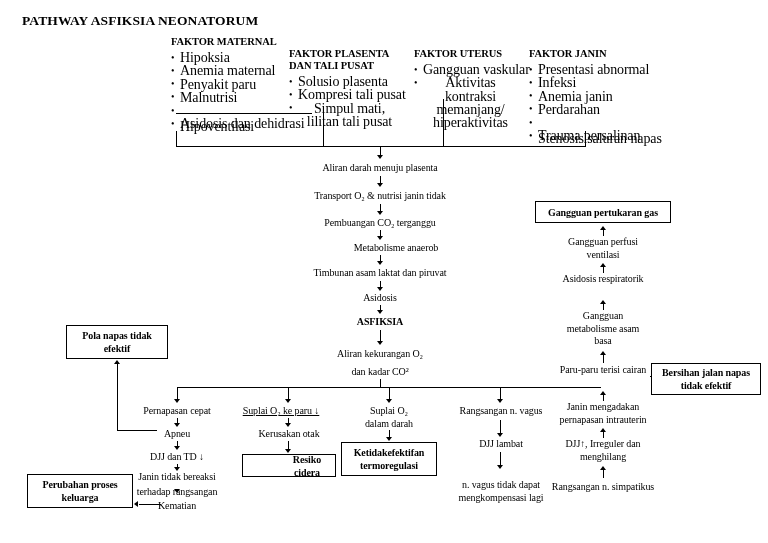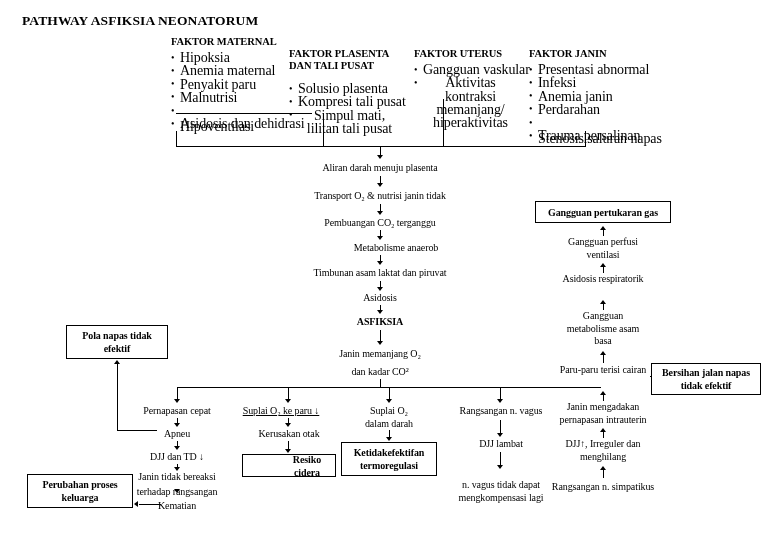--- a/index.html
+++ b/index.html
@@ -139,21 +139,21 @@
           <span class="ov-a">Asidosis dan dehidrasi</span>
           <span class="ov-b">Hipoventilasi</span>
         </div>
       </div>
     </div>
   </div>
 
   <div class="abs" style="left:289px; top:48px; width:118px;">
     <div class="col-head">FAKTOR PLASENTA</div>
     <div class="col-head">DAN TALI PUSAT</div>
-    <div class="blist" style="margin-top:10px;">
+    <div class="blist" style="margin-top:3px;">
       <div class="bi">Solusio plasenta</div>
       <div class="bi">Kompresi tali pusat</div>
       <div class="bi wrap" style="width:112px;">Simpul mati, lilitan tali pusat</div>
     </div>
   </div>
 
   <div class="abs" style="left:414px; top:48px; width:112px;">
     <div class="col-head">FAKTOR UTERUS</div>
     <div class="blist" style="margin-top:3px;">
       <div class="bi">Gangguan vaskular</div>
@@ -210,21 +210,21 @@
   <div class="abs arrowdn" style="left:377px; top:287px;"></div>
 
   <div class="abs node" style="left:300px; top:292px; width:160px;">Asidosis</div>
   <div class="abs vline" style="left:380px; top:305px; height:6px;"></div>
   <div class="abs arrowdn" style="left:377px; top:310px;"></div>
 
   <div class="abs node bold" style="left:300px; top:316px; width:160px;">ASFIKSIA</div>
   <div class="abs vline" style="left:380px; top:330px; height:12px;"></div>
   <div class="abs arrowdn" style="left:377px; top:341px;"></div>
 
-  <div class="abs node" style="left:295px; top:348px; width:170px;">Janin memanjang O₂</div>
+  <div class="abs node" style="left:295px; top:348px; width:170px;">Aliran kekurangan O₂</div>
   <div class="abs node" style="left:295px; top:366px; width:170px;">dan kadar CO²</div>
 
   <div class="abs vline" style="left:380px; top:379px; height:9px;"></div>
   <div class="abs hline" style="left:177px; top:387px; width:424px;"></div>
 
   <div class="abs vline" style="left:177px; top:387px; height:13px;"></div>
   <div class="abs arrowdn" style="left:174px; top:399px;"></div>
 
   <div class="abs vline" style="left:288px; top:387px; height:13px;"></div>
   <div class="abs arrowdn" style="left:285px; top:399px;"></div>

